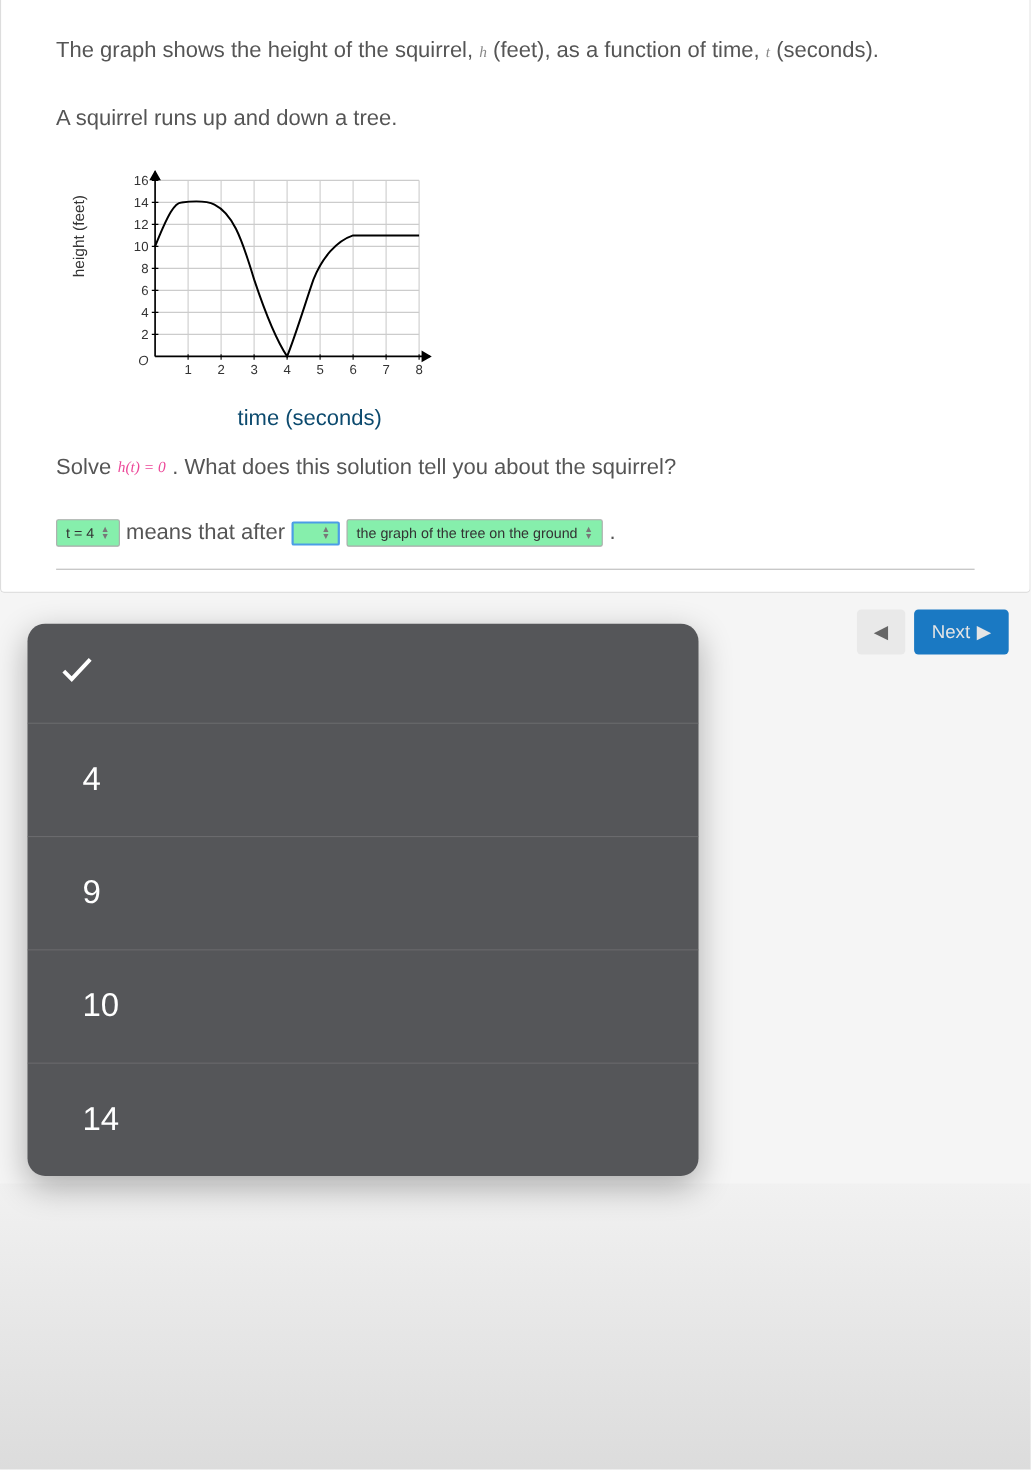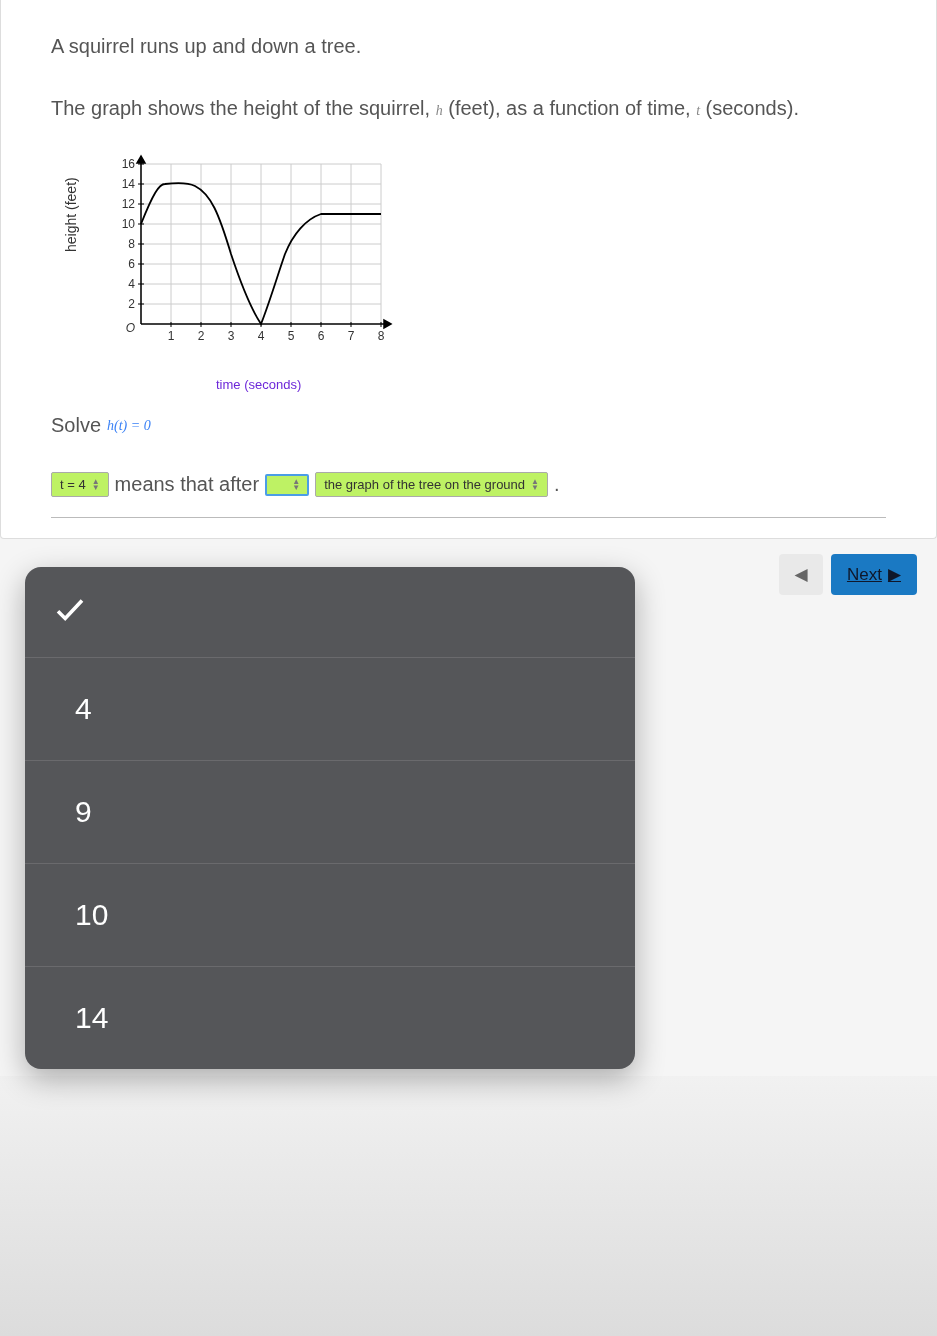--- a/index.html
+++ b/index.html
@@ -45,60 +45,60 @@
       top: 90px;
       transform: rotate(-90deg);
       transform-origin: left center;
       font-size: 14px;
       color: #333;
     }
     .x-axis-label {
       position: absolute;
       left: 140px;
       bottom: -8px;
-      font-size: 13px;
-      color: #6d28d9;
+      font-size: 20px;
+      color: #0c4a6e;
     }
     .chart-svg {
       position: absolute;
       left: 35px;
       top: 0;
     }
     .question-row {
       font-size: 20px;
       color: #555;
       margin: 25px 0 35px 0;
       display: flex;
       align-items: center;
       flex-wrap: wrap;
       gap: 4px;
     }
     .eq-text {
       font-family: "Times New Roman", serif;
       font-style: italic;
       font-size: 14px;
-      color: #3b82f6;
+      color: #ec4899;
       margin: 0 2px;
     }
     .answer-row {
       display: flex;
       align-items: center;
       flex-wrap: wrap;
       gap: 6px;
       font-size: 20px;
       color: #555;
       margin-bottom: 20px;
     }
     .select-box {
       border: 1px solid #aaa;
       border-radius: 2px;
       padding: 4px 8px;
       font-size: 13px;
       color: #333;
-      background: #bef264;
+      background: #86efac;
       display: inline-flex;
       align-items: center;
       gap: 6px;
       cursor: pointer;
     }
     .select-box.active {
       border: 2px solid #4b9de6;
       padding: 3px 7px;
     }
     .select-arrows {
@@ -131,22 +131,21 @@
       gap: 6px;
     }
     .prev-btn {
       background: #e9e9e9;
       color: #666;
       width: 44px;
       justify-content: center;
     }
     .next-btn {
       background: #1a79c3;
-      color: #0f172a;
-      text-decoration: underline;
+      color: #e5e5e5;
     }
     .dropdown-panel {
       position: absolute;
       left: 25px;
       top: 567px;
       width: 610px;
       background: #555659;
       border-radius: 16px;
       box-shadow: 0 10px 30px rgba(0,0,0,0.3);
       overflow: hidden;
@@ -176,25 +175,25 @@
       bottom: 0;
       height: 260px;
       background: linear-gradient(180deg, #f1f1f1 0%, #dcdcdc 100%);
       z-index: -1;
     }
   </style>
 </head>
 <body>
 
 <div class="content-card">
-  <p class="problem-text">A squirrel runs up and down a tree.</p>
-
   <p class="problem-text">
     <span>The graph shows the height of the squirrel, </span><span class="inline-var">h</span><span> (feet), as a function of time, </span><span class="inline-var">t</span><span> (seconds).</span>
   </p>
+
+  <p class="problem-text">A squirrel runs up and down a tree.</p>
 
   <div class="chart-container">
     <div class="y-axis-label">height (feet)</div>
     <div class="x-axis-label">time (seconds)</div>
     <svg class="chart-svg" width="300" height="215" viewBox="0 0 300 215">
 
       <g stroke="#ccc" stroke-width="1">
         <line x1="30" y1="10" x2="30" y2="170"></line>
         <line x1="60" y1="10" x2="60" y2="170"></line>
         <line x1="90" y1="10" x2="90" y2="170"></line>
@@ -274,20 +273,21 @@
                C 130 130, 140 155, 150 170
                C 158 150, 167 120, 174 100
                C 182 80, 195 65, 210 60
                C 225 60, 270 60, 270 60" stroke="#000" stroke-width="1.8" fill="none"></path>
     </svg>
   </div>
 
   <div class="question-row">
     <span>Solve </span>
     <span class="eq-text">h(t) = 0</span>
+      <span>. What does this solution tell you about the squirrel?</span>
   </div>
 
   <div class="answer-row">
     <span class="select-box">
       <span>t = 4</span>
       <span class="select-arrows">
         <span>▲</span>
           <span>▼</span>
       </span>
     </span>

